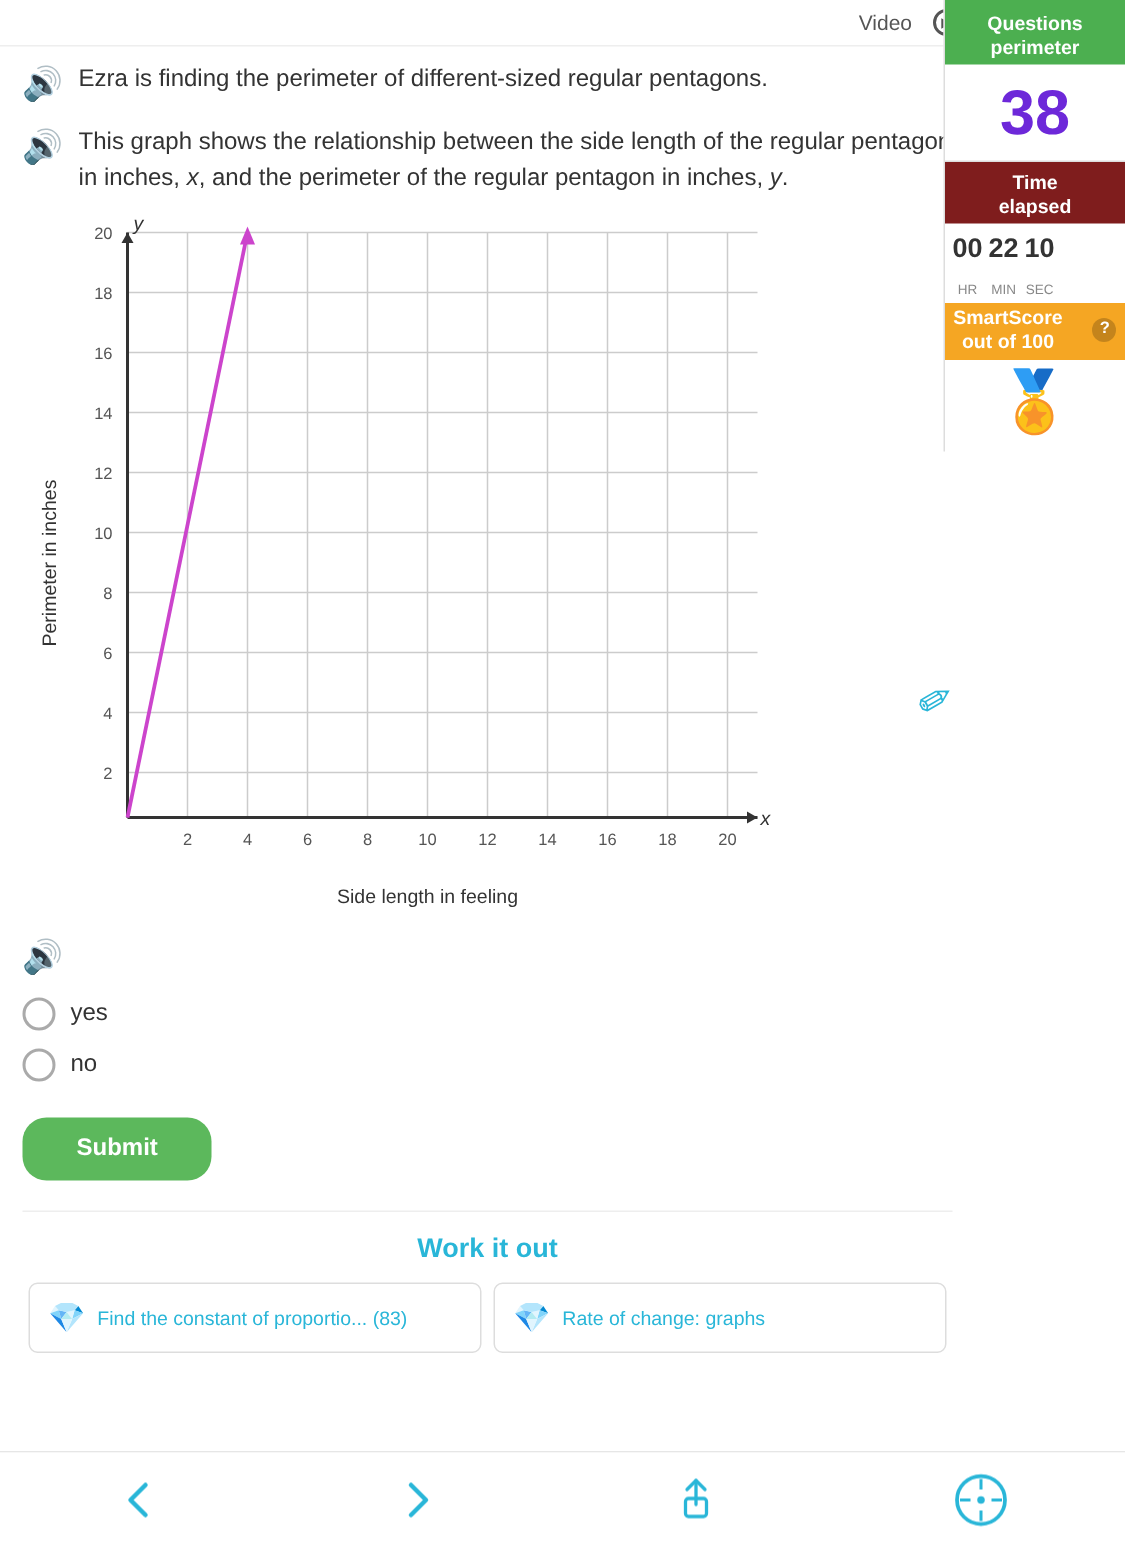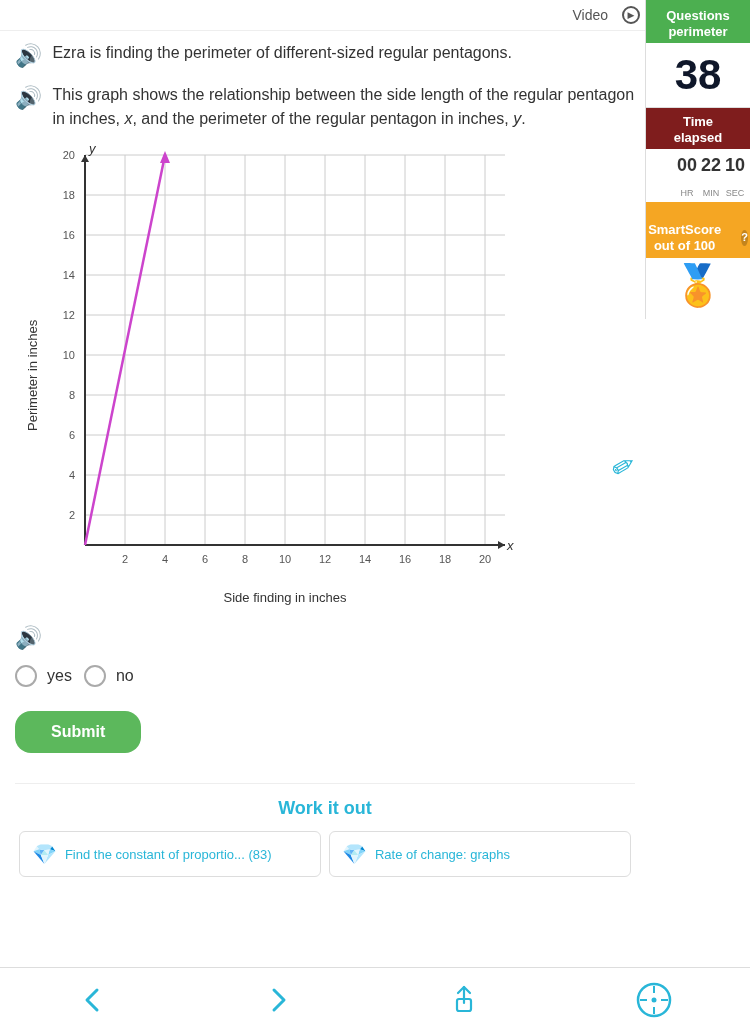--- a/index.html
+++ b/index.html
@@ -26,53 +26,53 @@
       border: 2px solid #555;
       border-radius: 50%;
       display: flex; align-items: center; justify-content: center;
       font-size: 9px;
     }
 
     
     .sidebar {
       position: absolute;
       top: 0; right: 0;
-      width: 105px;
+      width: 121px;
       background: #fff;
       border-left: 1px solid #ddd;
     }
     .sidebar-questions {
       background: #4caf50;
       color: #fff;
       text-align: center;
       padding: 8px 5px 4px;
       font-size: 13px;
       font-weight: bold;
       line-height: 1.2;
     }
     .sidebar-count {
       text-align: center;
       font-size: 42px;
       font-weight: bold;
-      color: #0f172a;
+      color: #6d28d9;
       padding: 8px 0;
       border-bottom: 1px solid #ddd;
     }
     .sidebar-time {
       background: #7f1d1d;
       color: #fff;
       text-align: center;
       padding: 6px 5px 4px;
       font-size: 13px;
       font-weight: bold;
       line-height: 1.2;
     }
     .time-display {
       display: flex;
-      justify-content: flex-end;
+      justify-content: flex-start;
       align-items: flex-end;
       gap: 4px;
       padding: 6px 5px 2px;
     }
     .time-block {
       text-align: center;
     }
     .time-block .num {
       font-size: 18px;
       font-weight: bold;
@@ -81,21 +81,21 @@
     .time-block .label {
       font-size: 9px;
       color: #888;
       text-transform: uppercase;
       margin-top: 12px;
     }
     .sidebar-smart {
       background: #f5a623;
       color: #fff;
       text-align: center;
-      padding: 20px 5px 4px;
+      padding: 2px 5px 4px;
       font-size: 13px;
       font-weight: bold;
       line-height: 1.2;
       margin-top: 2px;
       display: flex;
       align-items: center;
       justify-content: center;
       gap: 20px;
     }
     .help-icon {
@@ -190,20 +190,21 @@
       margin-top: 5px;
     }
 
     
     .question3 {
       margin-top: 18px;
     }
     .radio-group {
       margin-top: 14px;
       display: flex;
+      flex-direction: column;
       gap: 12px;
     }
     .radio-item {
       display: flex;
       align-items: center;
       gap: 10px;
       font-size: 16px;
       color: #333;
       cursor: pointer;
     }
@@ -225,21 +226,21 @@
       padding: 12px 36px;
       border-radius: 16px;
       border: none;
       margin-top: 24px;
       cursor: pointer;
     }
 
     
     .work-section {
       text-align: center;
-      margin-top: 30px;
+      margin-top: 20px;
       padding-bottom: 10px;
       border-top: 1px solid #eee;
       padding-top: 14px;
     }
     .work-title {
       color: #29b6d8;
       font-size: 18px;
       font-weight: bold;
       margin-bottom: 6px;
     }
@@ -423,21 +424,21 @@
           <text x="280" y="418" font-size="11" fill="#555" text-anchor="middle">12</text>
           <text x="320" y="418" font-size="11" fill="#555" text-anchor="middle">14</text>
           <text x="360" y="418" font-size="11" fill="#555" text-anchor="middle">16</text>
           <text x="400" y="418" font-size="11" fill="#555" text-anchor="middle">18</text>
           <text x="440" y="418" font-size="11" fill="#555" text-anchor="middle">20</text>
 
           <line x1="40" y1="400" x2="120" y2="10" stroke="#cc44cc" stroke-width="2.5"></line>
 
           <polygon points="120,6 115,18 125,18" fill="#cc44cc"></polygon>
         </svg>
-        <div class="x-label">Side finding in inches</div>
+        <div class="x-label">Side length in feeling</div>
       </div>
     </div>
   </div>
 
   
   <div class="question3">
     <div class="question-line">
       <span class="speaker-icon">🔊</span>
     </div>
     <div class="radio-group">

